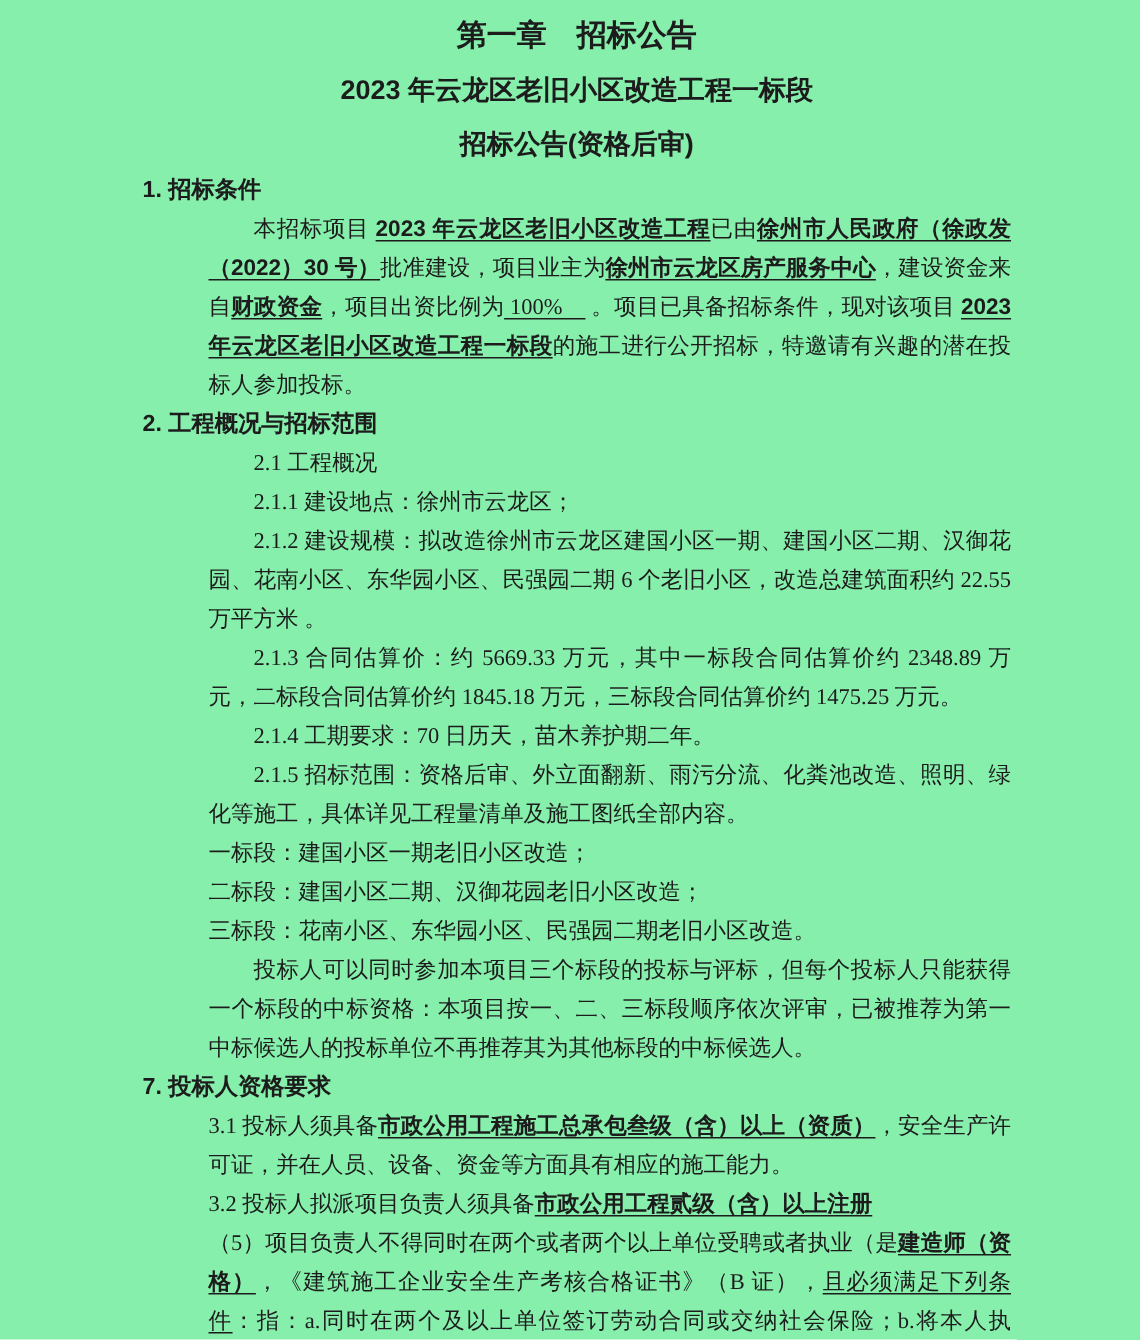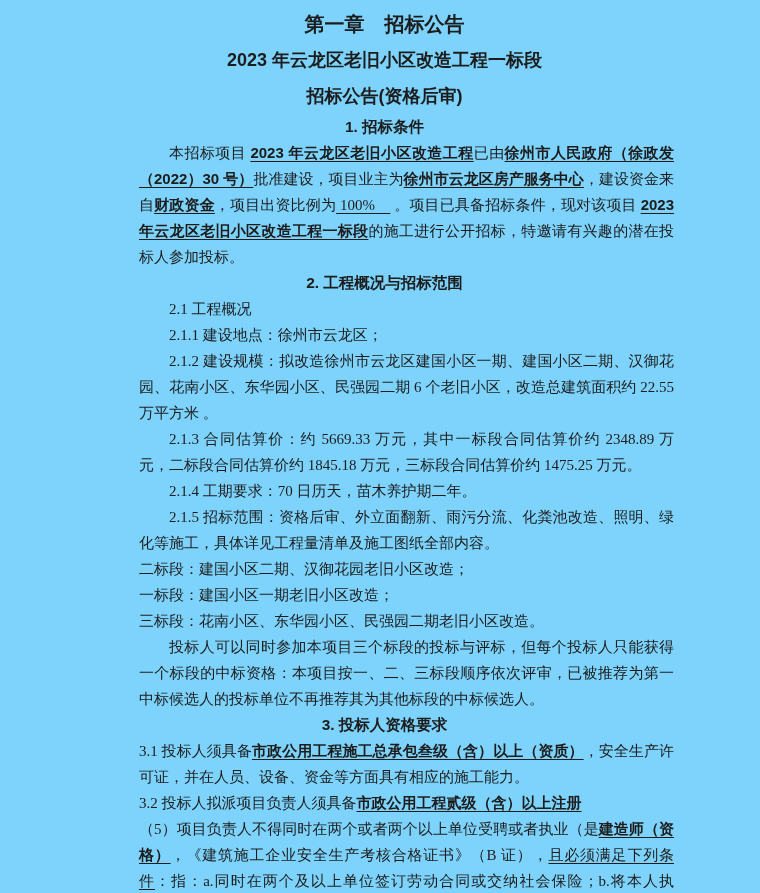--- a/index.html
+++ b/index.html
@@ -1,27 +1,27 @@
 <!DOCTYPE html>
 <html><head>
 <meta charset="utf-8">
 <style>
   html,body{margin:0;padding:0;background:#ffffff;}
   .page{
     width:760px;
     height:893px;
     box-sizing:border-box;
-    background:#7dd3fc;
+    background:#86efac;
     padding:6px 86px 8px 95px;
     font-family:"Liberation Serif","DejaVu Serif",serif;
     font-size:15px;
     color:#1c1c1c;
     overflow:hidden;
   }
-  .blk{margin:0;text-align:center;}
+  .blk{margin:0;}
   .title1{
     text-align:center;
     font-family:"Liberation Sans","DejaVu Sans",sans-serif;
     font-weight:700;
     font-size:20px;
     line-height:36px;
     text-indent:0;
   }
   .title2{
     text-align:center;
@@ -62,21 +62,21 @@
     <div class="blk title2"><span>招标公告(资格后审)</span></div>
     <div class="blk h"><span>1.  招标条件</span></div>
     <div class="blk p indent"><span>本招标项目 </span><span class="b u">2023 年云龙区老旧小区改造工程</span><span>已由</span><span class="b u">徐州市人民政府（徐政发（2022）30 号）</span><span>批准建设，项目业主为</span><span class="b u">徐州市云龙区房产服务中心</span><span>，建设资金来自</span><span class="b u">财政资金</span><span>，项目出资比例为</span><span class="u"> 100%　</span><span> 。项目已具备招标条件，现对该项目 </span><span class="b u">2023 年云龙区老旧小区改造工程一标段</span><span>的施工进行公开招标，特邀请有兴趣的潜在投标人参加投标。</span></div>
     <div class="blk h"><span>2.  工程概况与招标范围</span></div>
     <div class="blk p indent"><span>2.1 工程概况</span></div>
     <div class="blk p indent"><span>2.1.1 建设地点：徐州市云龙区；</span></div>
     <div class="blk p indent"><span>2.1.2 建设规模：拟改造徐州市云龙区建国小区一期、建国小区二期、汉御花园、花南小区、东华园小区、民强园二期 6 个老旧小区，改造总建筑面积约 22.55 万平方米 。</span></div>
     <div class="blk p indent"><span>2.1.3 合同估算价：约 5669.33 万元，其中一标段合同估算价约 2348.89 万元，二标段合同估算价约 1845.18 万元，三标段合同估算价约 1475.25 万元。</span></div>
     <div class="blk p indent"><span>2.1.4 工期要求：70 日历天，苗木养护期二年。</span></div>
     <div class="blk p indent"><span>2.1.5 招标范围：资格后审、外立面翻新、雨污分流、化粪池改造、照明、绿化等施工，具体详见工程量清单及施工图纸全部内容。</span></div>
+    <div class="blk p"><span>一标段：建国小区一期老旧小区改造；</span></div>
     <div class="blk p"><span>二标段：建国小区二期、汉御花园老旧小区改造；</span></div>
-    <div class="blk p"><span>一标段：建国小区一期老旧小区改造；</span></div>
     <div class="blk p"><span>三标段：花南小区、东华园小区、民强园二期老旧小区改造。</span></div>
     <div class="blk p indent"><span>投标人可以同时参加本项目三个标段的投标与评标，但每个投标人只能获得一个标段的中标资格：本项目按一、二、三标段顺序依次评审，已被推荐为第一中标候选人的投标单位不再推荐其为其他标段的中标候选人。</span></div>
-    <div class="blk h"><span>3.  投标人资格要求</span></div>
+    <div class="blk h"><span>7.  投标人资格要求</span></div>
     <div class="blk p"><span>3.1 投标人须具备</span><span class="b u">市政公用工程施工总承包叁级（含）以上（资质）</span><span>，安全生产许可证，并在人员、设备、资金等方面具有相应的施工能力。</span></div>
     <div class="blk p"><span>3.2 投标人拟派项目负责人须具备</span><span class="b u">市政公用工程贰级（含）以上注册</span></div>
     <div class="blk p"><span>（5）项目负责人不得同时在两个或者两个以上单位受聘或者执业（是</span><span class="b u">建造师（资格）</span><span>，《建筑施工企业安全生产考核合格证书》（B 证），</span><span class="u">且必须满足下列条件</span><span>：指：a.同时在两个及以上单位签订劳动合同或交纳社会保险；b.将本人执（职）业资格证书同时注册在两个及以上单位）。</span></div>
   </div>
 
 </body></html>

